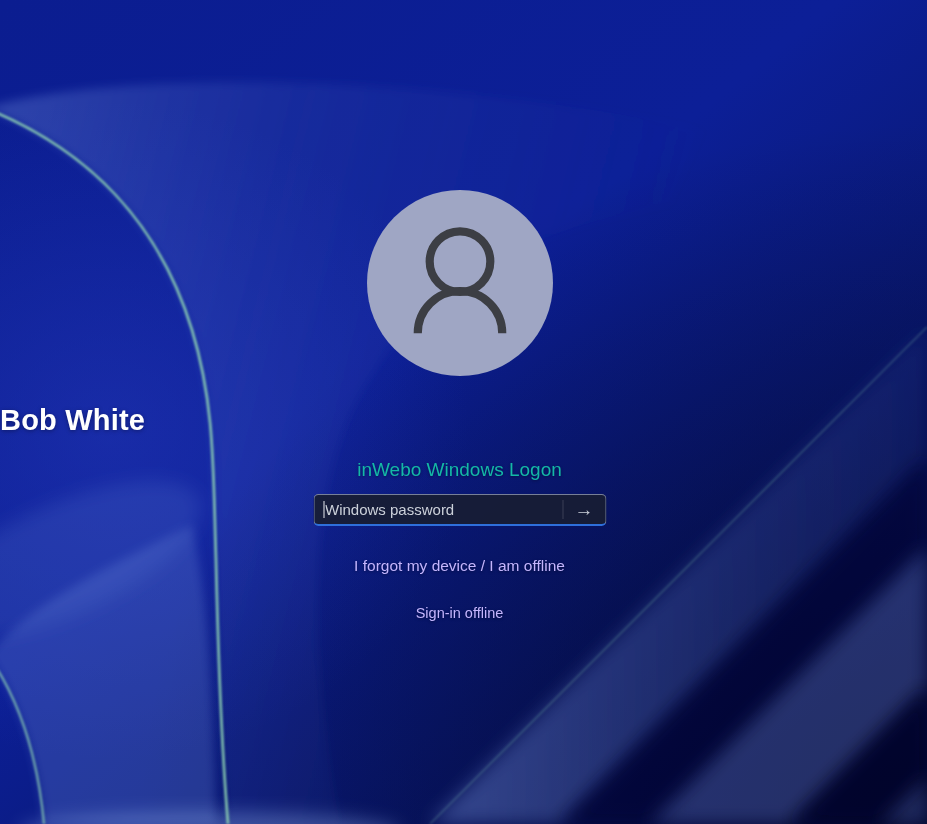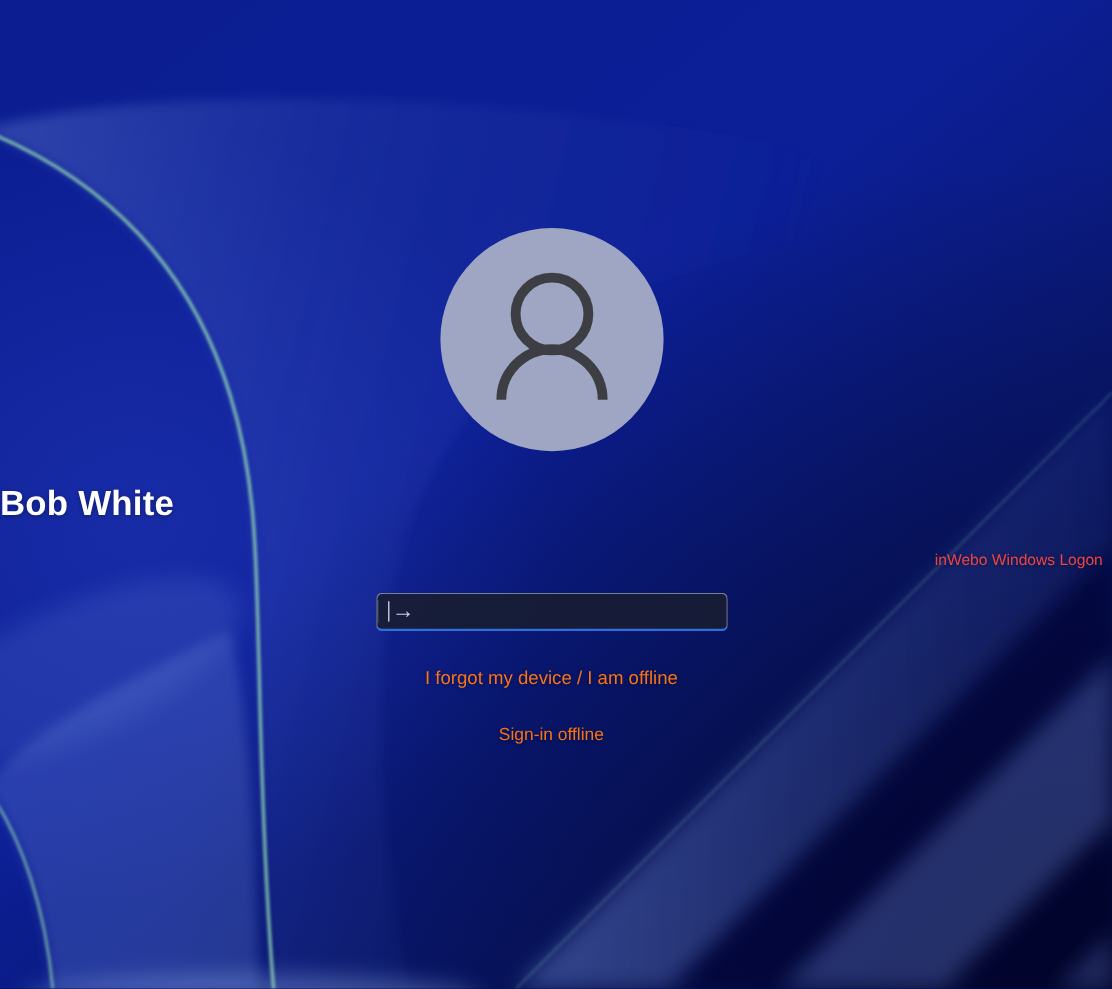--- a/index.html
+++ b/index.html
@@ -46,23 +46,23 @@
     color: #ffffff;
     font-size: 29px;
     font-weight: 600;
     letter-spacing: 0.2px;
     text-shadow: 0 1px 4px rgba(0,0,0,0.35);
   }
   .provider-label {
     position: absolute;
     top: 459px;
     width: 100%;
-    text-align: right;
-    color: #ef4444;
-    font-size: 13px;
+    text-align: center;
+    color: #14b8a6;
+    font-size: 19px;
     font-weight: 400;
     text-shadow: 0 1px 3px rgba(0,0,0,0.35);
   }
   .password-row {
     position: absolute;
     top: 494px;
     left: 50%;
     transform: translateX(-50%);
     width: 293px;
     height: 32px;
@@ -112,21 +112,21 @@
     cursor: pointer;
     display: flex;
     align-items: center;
     justify-content: center;
     border-radius: 0 4px 4px 0;
   }
   .link-forgot, .link-signin {
     position: absolute;
     width: 100%;
     text-align: center;
-    color: #f97316;
+    color: #c4b5fd;
     text-decoration: none;
     cursor: pointer;
     text-shadow: 0 1px 3px rgba(0,0,0,0.35);
     display: block;
   }
   .link-forgot { top: 557px; font-size: 15.5px; }
   .link-signin { top: 605px; font-size: 14.5px; }
 </style>
 </head>
 <body>
@@ -205,20 +205,21 @@
         <path d="M 27.3 77 A 22.7 22.7 0 0 1 72.7 77" fill="none" stroke="#3c3e44" stroke-width="4.4"></path>
       </svg>
     </div>
 
     <div class="user-name">Bob White</div>
 
     <div class="provider-label">inWebo Windows Logon</div>
 
     <div class="password-row" style="position:absolute;">
       <span class="text-caret"></span>
+      <input class="password-input" type="text" autocomplete="off" placeholder="Windows password" style="">
       <div class="field-divider"></div>
       <button class="submit-button" type="button">
         <span>→</span>
       </button>
     </div>
 
     <a class="link-forgot">I forgot my device / I am offline</a>
 
     <a class="link-signin">Sign-in offline</a>
 

